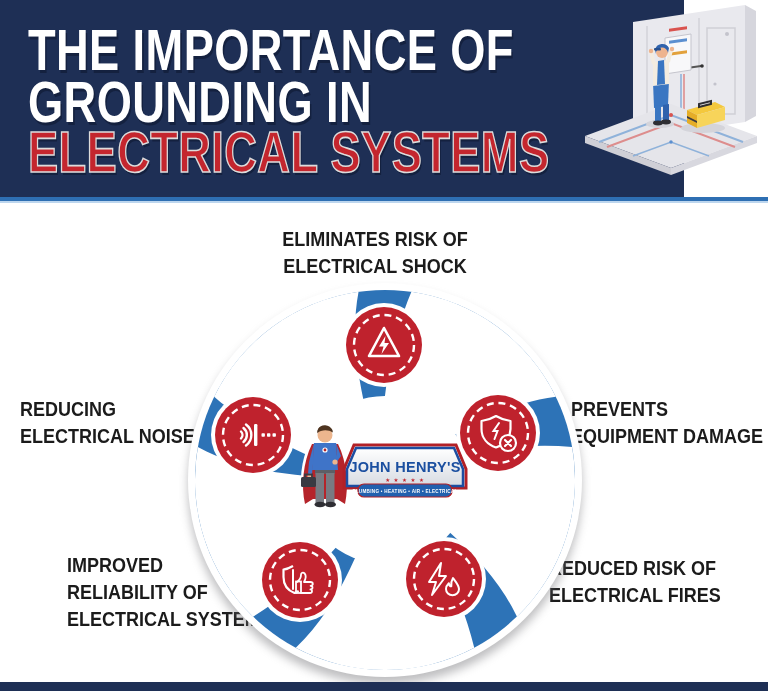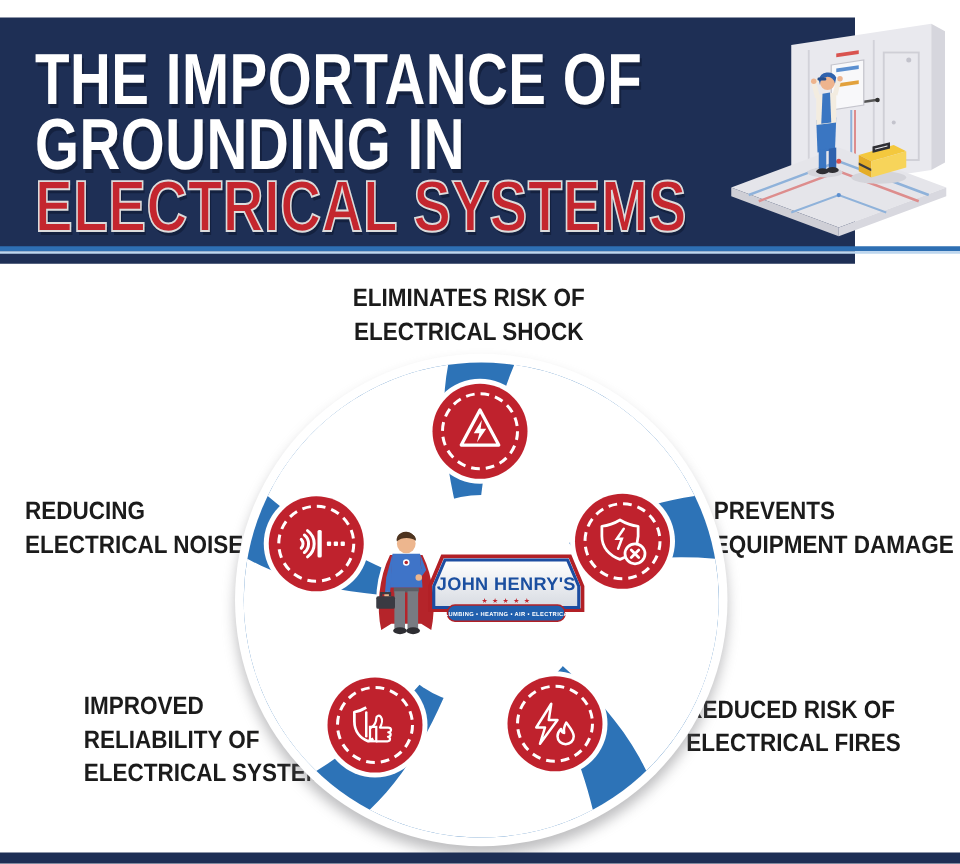--- a/index.html
+++ b/index.html
@@ -1,21 +1,21 @@
 <!DOCTYPE html>
 <html><head>
 <meta charset="utf-8">
 <style>
   * { margin:0; padding:0; box-sizing:border-box; }
   html,body { width:768px; height:691px; }
   body { font-family:"Liberation Sans", sans-serif; background:#ffffff; position:relative; overflow:hidden; }
   .stage { position:absolute; inset:0; width:768px; height:691px; background:#ffffff; }
 
   
-  .header { position:absolute; left:0; top:14px; width:684px; height:197px; background:#1e2f55; }
+  .header { position:absolute; left:0; top:0; width:684px; height:197px; background:#1e2f55; }
   .header-line-blue { position:absolute; left:0; top:197px; width:768px; height:4px; background:#2e6fb3; }
   .header-line-light { position:absolute; left:0; top:201px; width:768px; height:2px; background:#bdd6ee; }
   .title-wrap { position:absolute; left:28px; top:0; width:700px; height:197px;
                 transform:scaleX(0.78); transform-origin:left top; }
   .title-line { position:absolute; left:0; white-space:nowrap; font-weight:bold; font-size:58px;
                 line-height:52px; letter-spacing:0.5px; color:#ffffff;
                 text-shadow:2px 3px 0 rgba(12,22,45,0.55); }
   .title-line.l1 { top:24px; }
   .title-line.l2 { top:76px; }
   .title-line.l3 { top:126px; color:#c4262e; -webkit-text-stroke:1.6px #dcdcdc;

